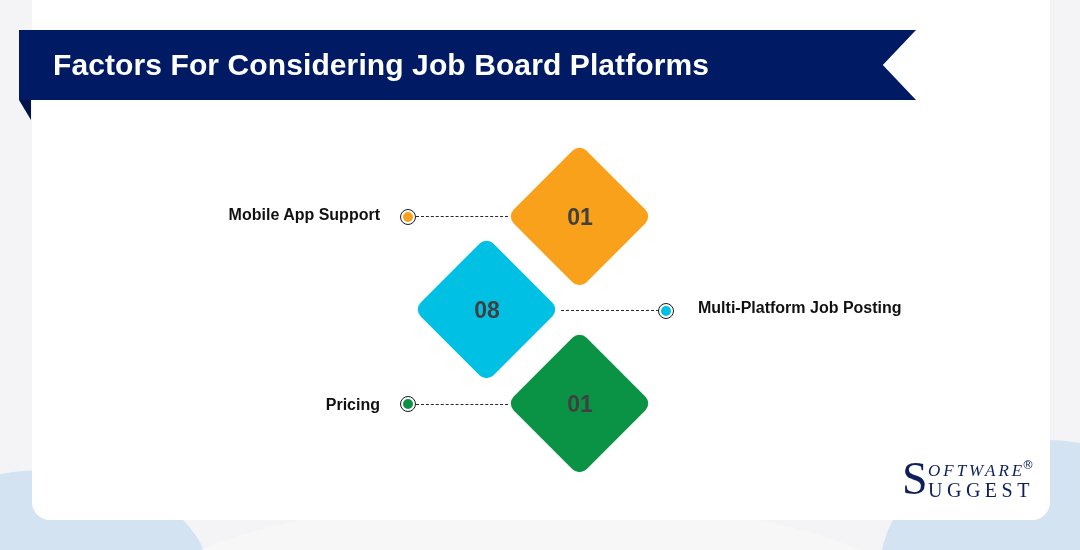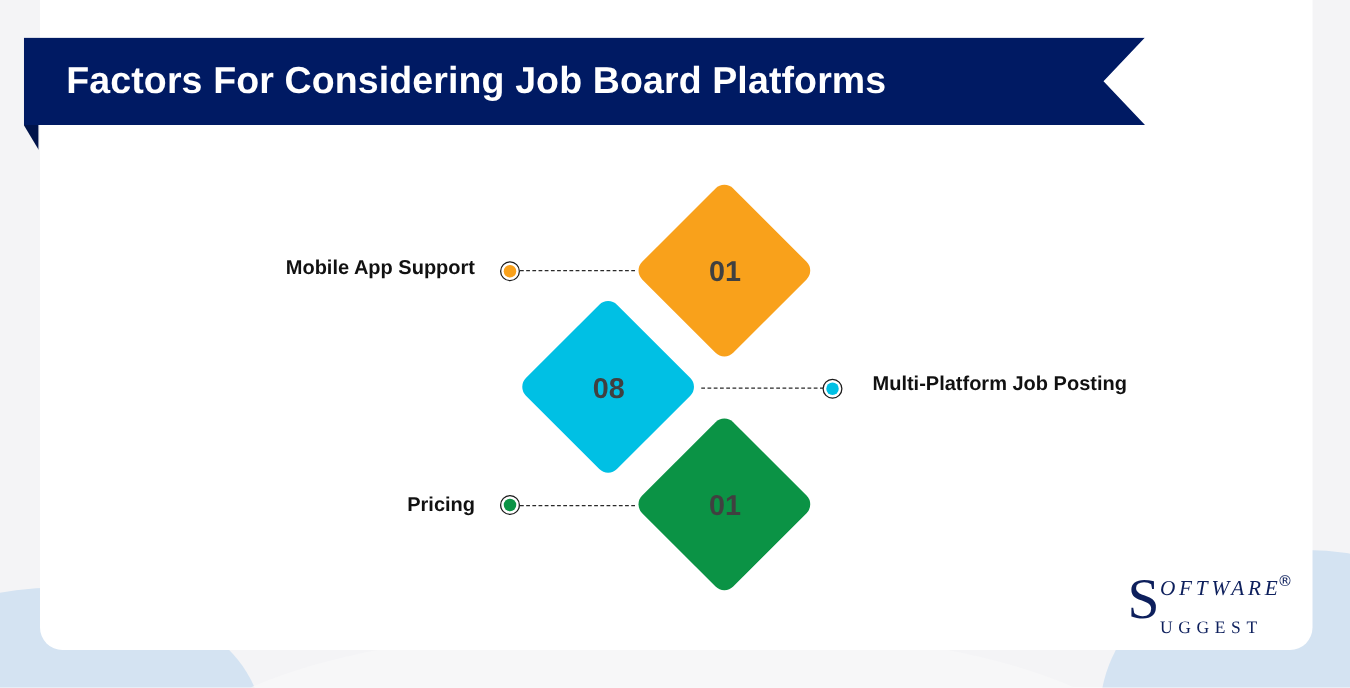--- a/index.html
+++ b/index.html
@@ -109,24 +109,23 @@
     .logo-top {
       position: absolute;
       left: 26px; top: 4px;
       font-size: 17px;
       letter-spacing: 3px;
       line-height: 17px;
     }
     .logo-bottom {
       position: absolute;
       left: 26px; top: 24px;
-      font-size: 14px;
+      font-size: 20px;
       letter-spacing: 4.5px;
       line-height: 17px;
-      margin-top: 12px;
     }
     .logo-reg {
       position: absolute;
       left: 120px; top: 0;
       font-size: 12px;
       font-family: "DejaVu Sans", sans-serif;
     }
   </style>
 </head>
 <body>

